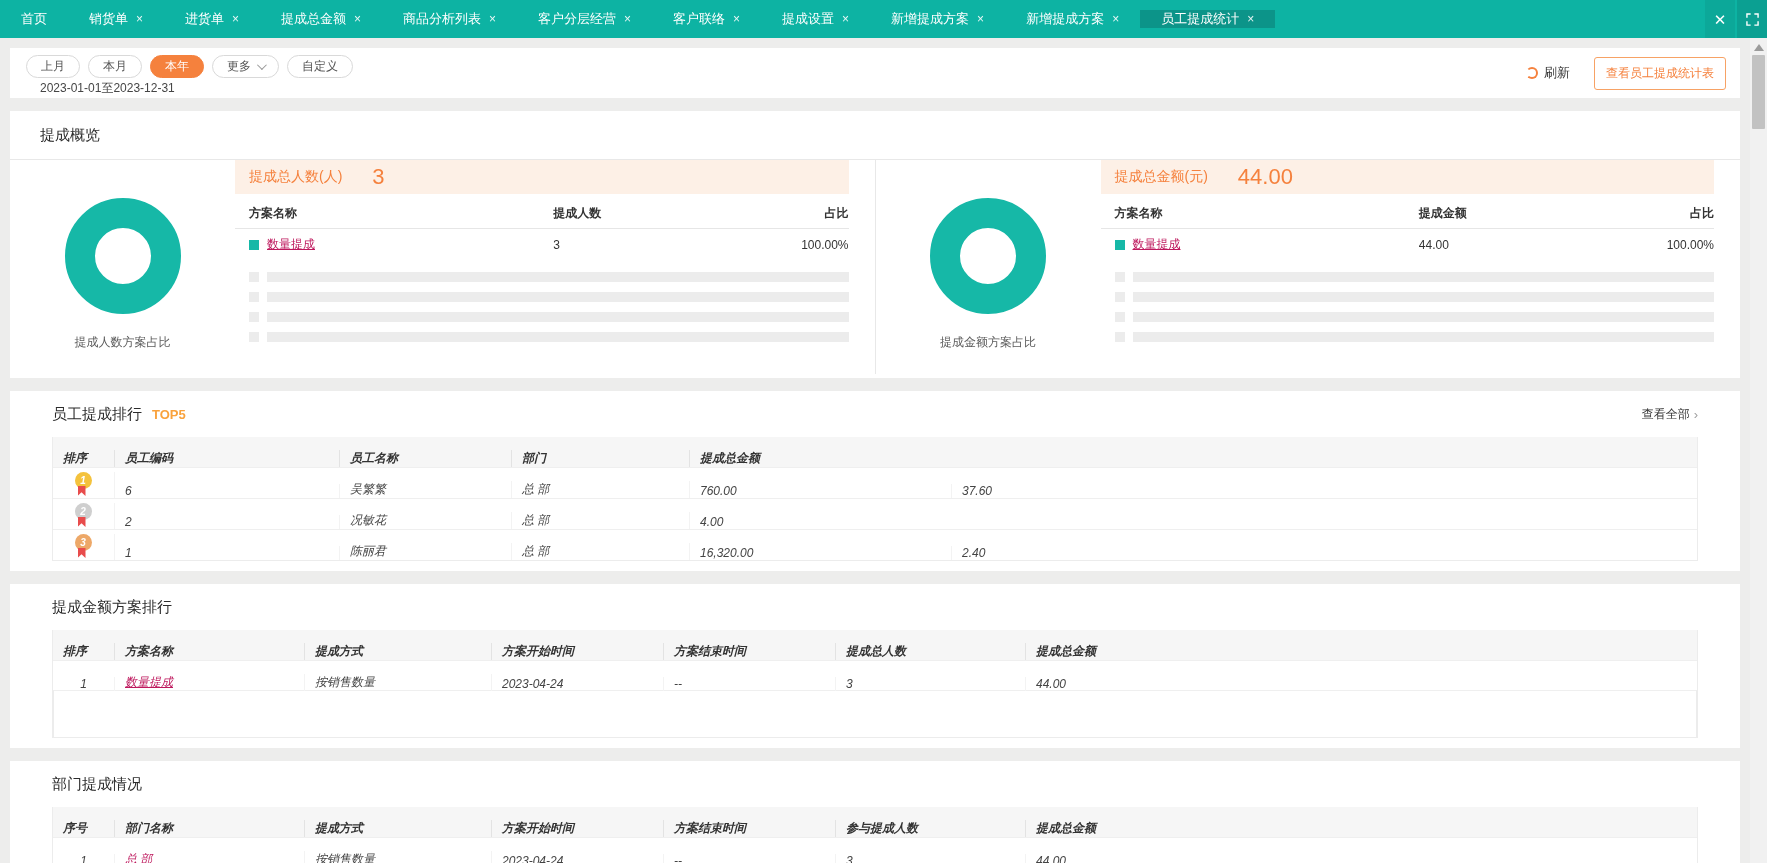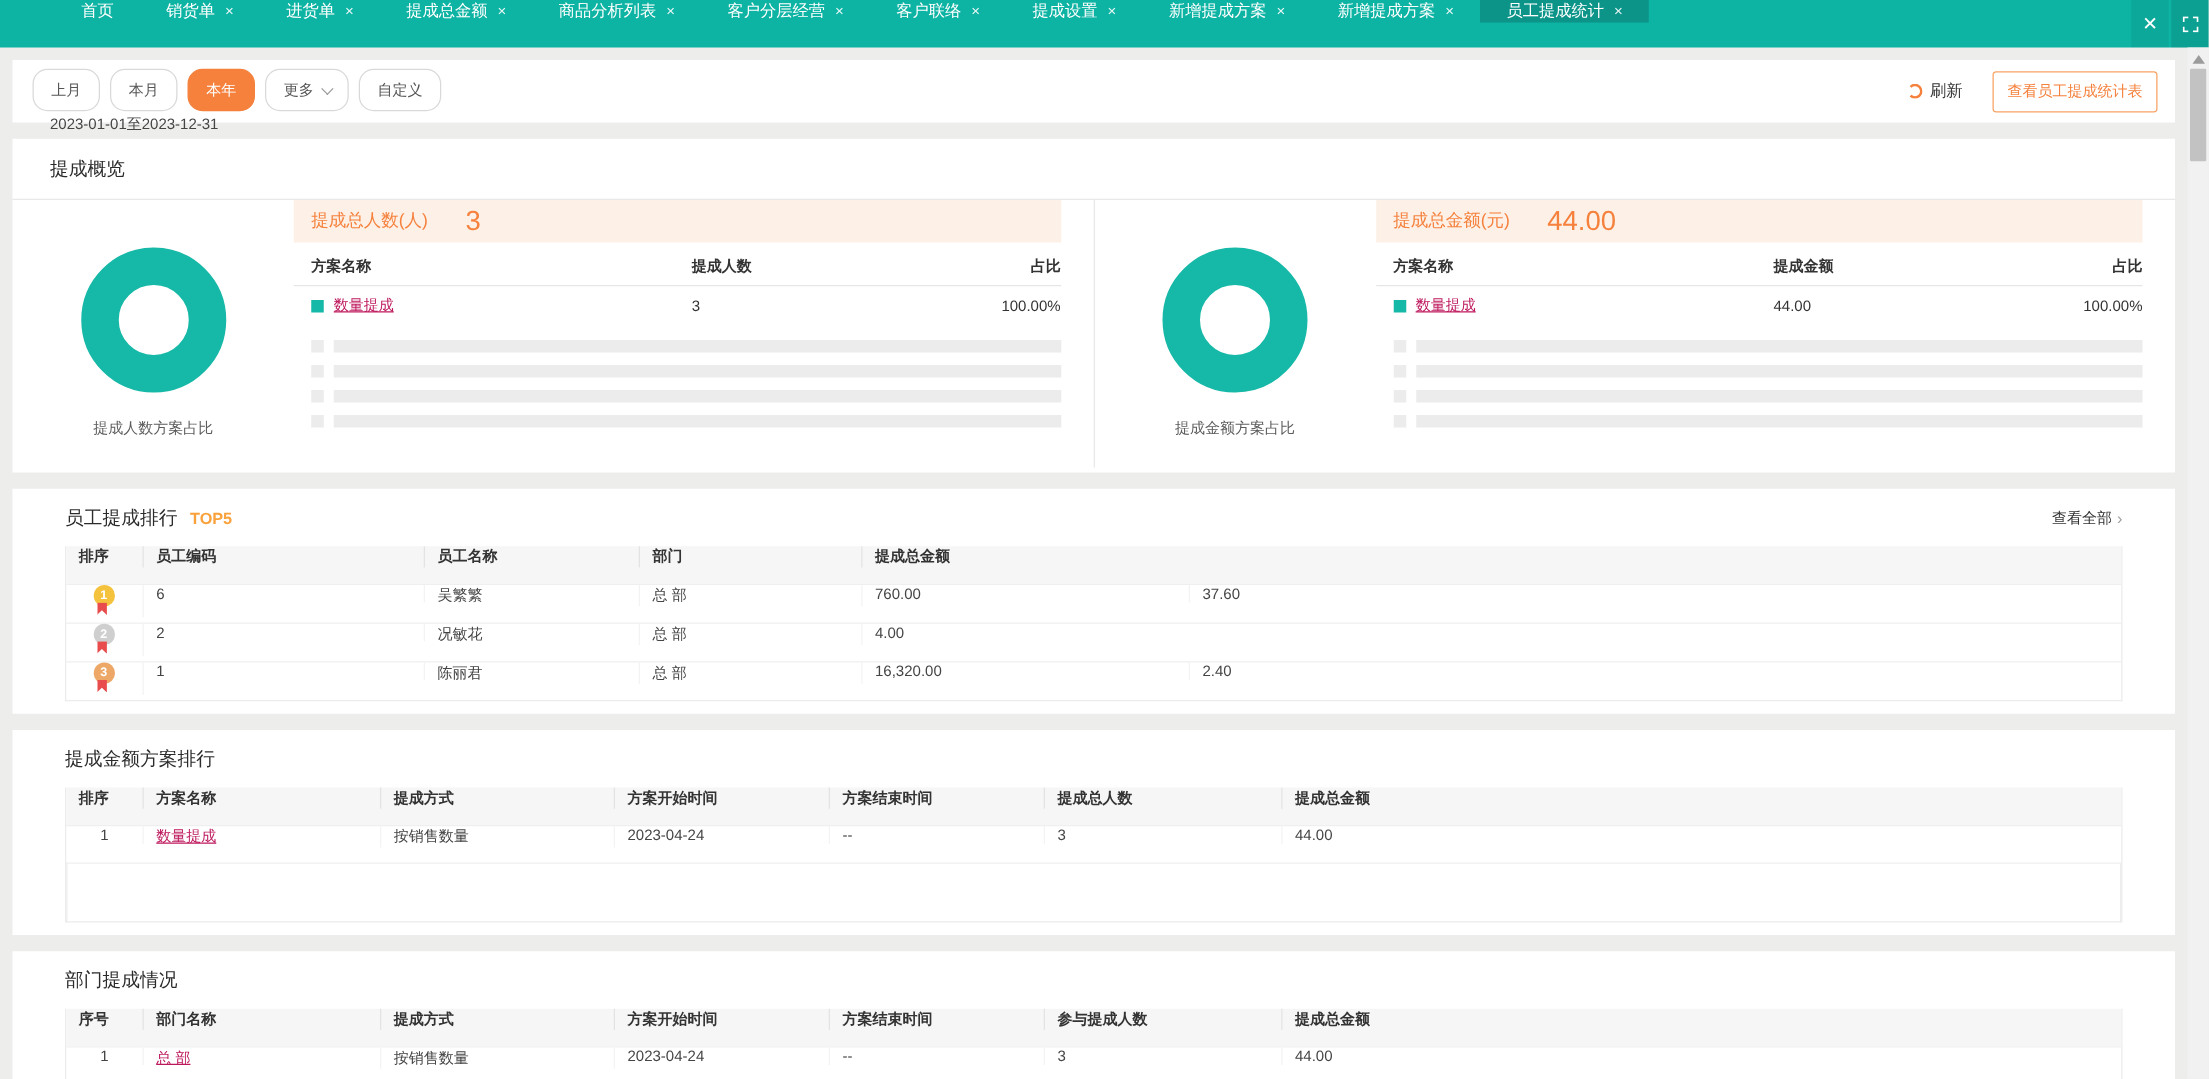--- a/index.html
+++ b/index.html
@@ -2,21 +2,21 @@
 <html style="--teal: #0db3a3; --teal_dark: #0c9489; --orange: #f5813d; --orange_light: #f9a23c; --peach: #fdf0e6; --donut: #16b8a7;"><head>
 <meta charset="utf-8">
 <style>
   * { box-sizing: border-box; margin: 0; padding: 0; }
   html,body { width:1767px; height:863px; overflow:hidden;
     font-family:"Liberation Sans","DejaVu Sans",sans-serif;
     background:#ededec; color:#333; }
 
   
   .topbar { height:38px; background:var(--teal,#0db3a3); display:flex; align-items:stretch; position:relative; }
-  .tabs { display:flex; align-items:flex-start; flex:1; overflow:hidden;padding-left:44px; }
+  .tabs { display:flex; align-items:center; flex:1; overflow:hidden; }
   .tab { display:flex; align-items:center; padding:0 21px; color:#fff; font-size:13px; cursor:pointer; white-space:nowrap; }
   .tab .x { margin-left:8px; font-size:12px; opacity:.9; }
   .tab.active { background:var(--teal_dark,#0c9489); }
   .win-btn { width:30px; display:flex; align-items:center; justify-content:center; color:#fff; background:rgba(0,0,0,.06); cursor:pointer; }
   .win-btn + .win-btn { margin-left:2px; background:rgba(0,0,0,.10); }
   .win-btn .glyph { font-size:15px; line-height:1; }
 
   
   .scrollbar { position:absolute; top:38px; right:0; width:17px; bottom:0; background:#f1f1f1; z-index:50; }
   .scroll-up { width:0; height:0; border-left:5px solid transparent; border-right:5px solid transparent;
@@ -25,21 +25,21 @@
 
   
   .content { position:absolute; top:38px; left:10px; width:1730px; bottom:0; }
   .card { background:#fff; margin-top:13px; }
   .card:first-child { margin-top:10px; }
   .sec-title { font-size:15px; color:#2b2b2b; }
 
   
   .filter-card { height:50px; padding:7px 16px 4px; position:relative; }
   .pill-row { display:flex; align-items:center; gap:8px; }
-  .pill { height:34px; padding:0 14px; border:1px solid #d9d9d9; border-radius:12px; background:#fff;
+  .pill { height:23px; padding:0 14px; border:1px solid #d9d9d9; border-radius:12px; background:#fff;
     font-size:12px; color:#555; display:flex; align-items:center; cursor:pointer; }
   .pill.active { background:var(--orange,#f5813d); border-color:var(--orange,#f5813d); color:#fff; }
   .caret { width:7px; height:7px; border-right:1px solid #999; border-bottom:1px solid #999;
     transform:rotate(45deg) translateY(-2px); margin-left:6px; }
   .date-range { font-size:12px; color:#454545; margin:2px 0 0 14px; }
   .filter-right { position:absolute; right:14px; top:0; height:50px; display:flex; align-items:center; gap:24px; }
   .refresh { display:flex; align-items:center; gap:6px; font-size:13px; color:#333; cursor:pointer; }
   .refresh-ring { width:12px; height:12px; border:2px solid var(--orange,#f5813d); border-radius:50%;
     border-left-color:transparent; display:inline-block; }
   .report-btn { border:1px solid #f7a265; color:var(--orange,#f5813d); background:#fff; border-radius:3px;
@@ -72,21 +72,21 @@
   .skel .sq { width:10px; height:10px; background:#ececec; flex:none; }
   .skel .bar { flex:1; height:10px; background:#ececec; }
 
   
   .list-card { padding:14px 42px 10px; }
   .list-head { display:flex; align-items:center; }
   .badge-top5 { color:var(--orange_light,#f9a23c); font-size:13px; font-weight:bold; margin-left:10px; }
   .view-all { margin-left:auto; font-size:12px; color:#333; cursor:pointer; display:flex; align-items:center; }
   .view-all .chev { color:#a0a0a0; margin-left:4px; font-size:13px; }
   .tbl { margin-top:13px; border-left:1px solid #ececec; border-right:1px solid #ececec; border-bottom:1px solid #ececec; }
-  .tr { display:flex; align-items:flex-start; height:30px; font-size:12px; }
+  .tr { display:flex; align-items:flex-end; height:30px; font-size:12px;font-style:italic; }
   .tr.head { background:#f6f6f6; font-weight:bold; color:#333; }
   .tr.row  { border-top:1px solid #efefef; color:#444; }
   .tr.row:first-of-type { border-top:none; }
   .td { display:flex; align-items:center; padding:0 10px; min-width:0; }
   .tr.head .td { border-right:1px solid #e3e3e3; }
   .tr.row .td { border-right:1px solid #f3f3f3; }
   .tr .td:last-child { border-right:none; }
   .td.center { justify-content:center; }
   
   .et .c1{width:62px;flex:none} .et .c2{width:225px;flex:none} .et .c3{width:172px;flex:none}

